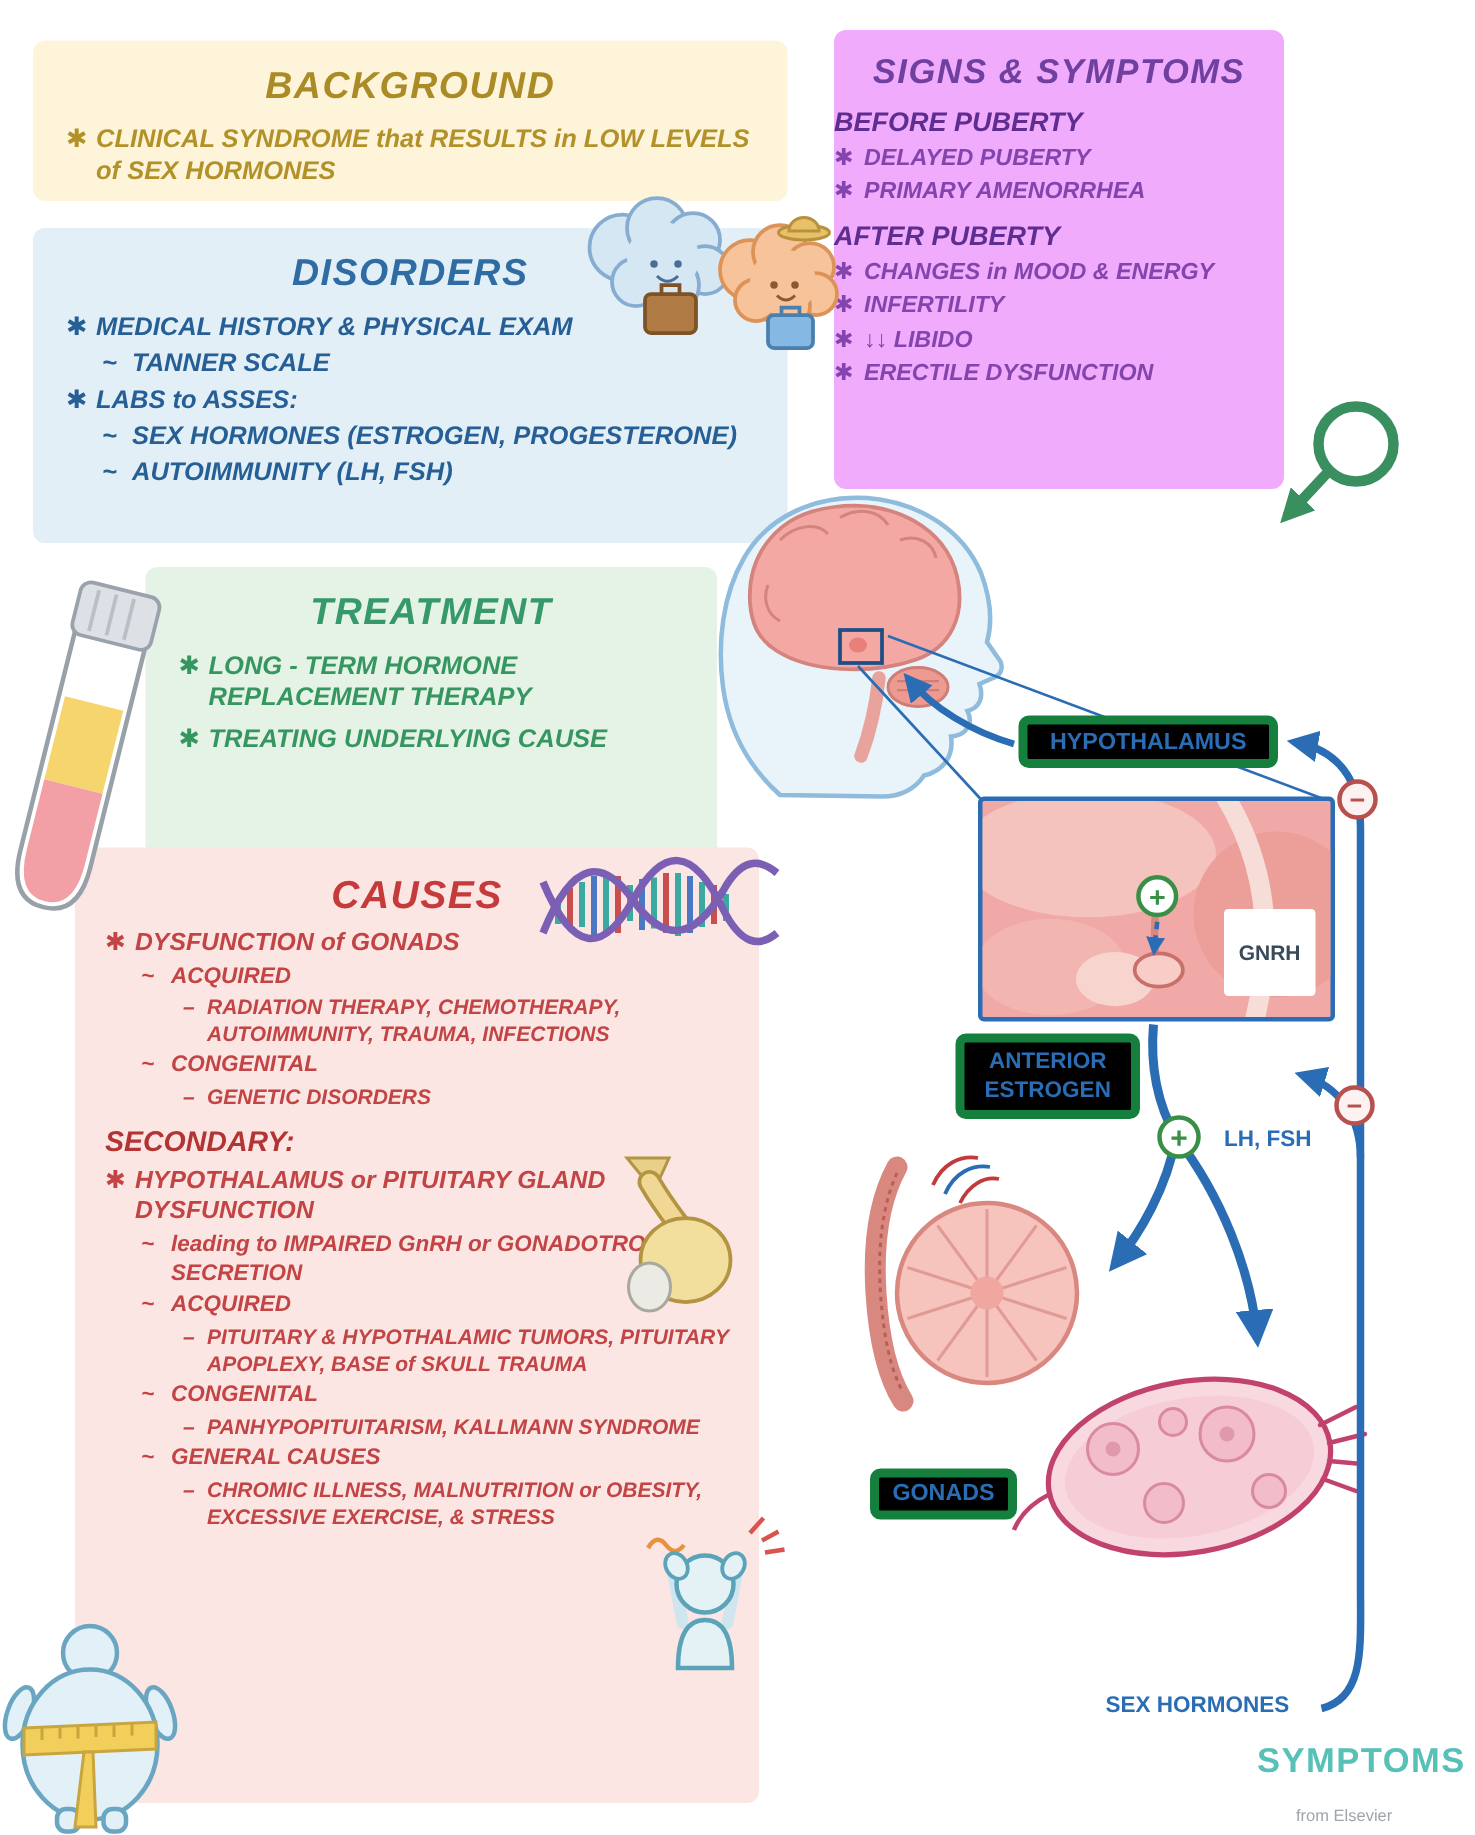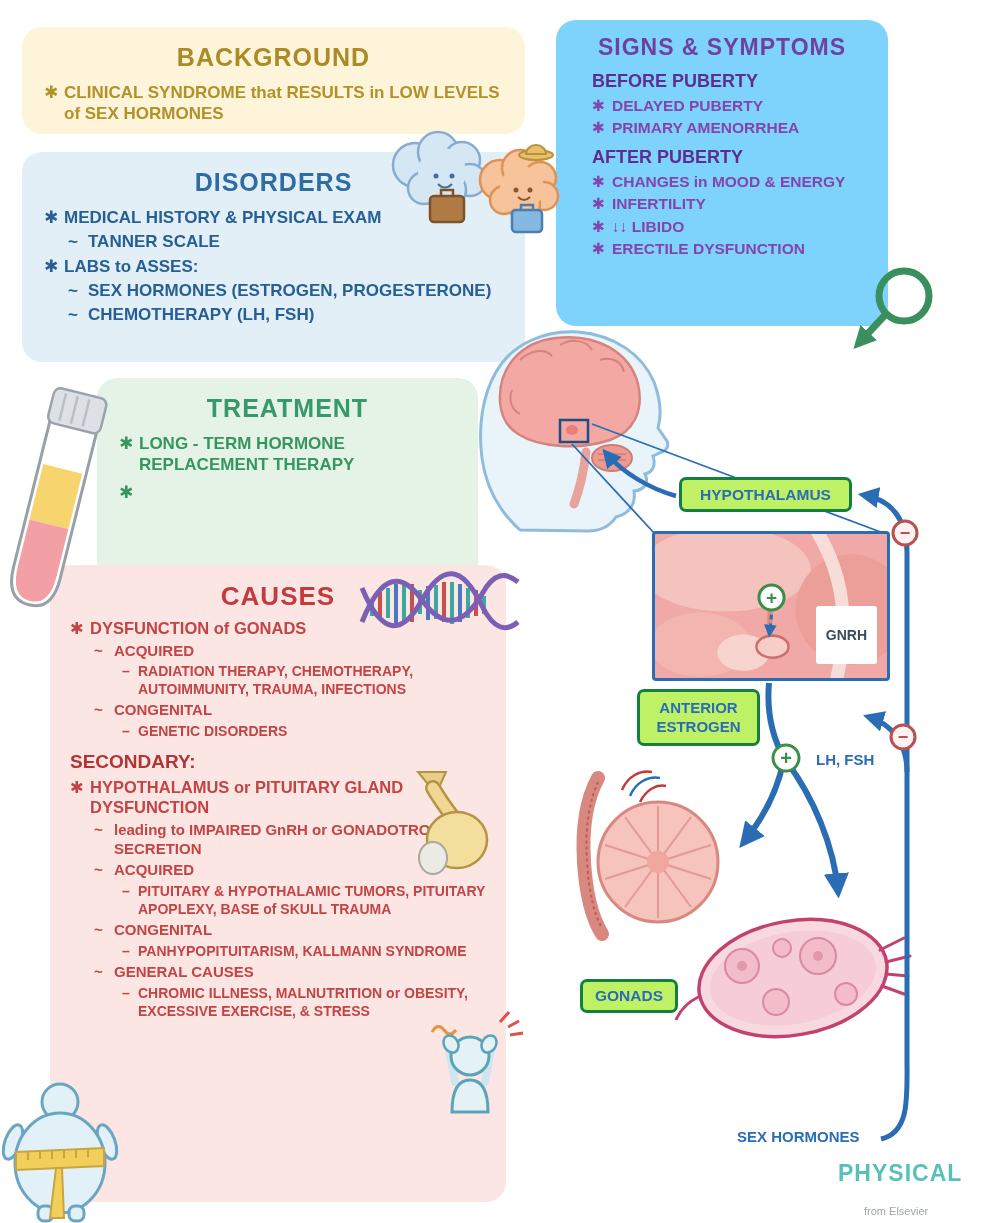--- a/index.html
+++ b/index.html
@@ -1,37 +1,37 @@
 <!DOCTYPE html>
 <html><head>
 <meta charset="utf-8">
 <style>
   html,body { margin:0; padding:0; background:#fff; }
   .stage {
     position:relative; width:983px; height:1223px; overflow:hidden;
     font-family:"Liberation Sans","DejaVu Sans",sans-serif; background:#fff;
   }
   
-  .panel { position:absolute; border-radius:20px; padding:12px 22px; box-sizing:border-box; z-index:1; }
+  .panel { position:absolute; border-radius:8px; padding:12px 22px; box-sizing:border-box; z-index:1;font-style:italic; }
   .panel-title { text-align:center; font-weight:bold; font-size:25px; letter-spacing:1px; margin:4px 0 10px; }
   .li { display:flex; font-weight:bold; line-height:1.25; margin:3px 0; }
   .li .b { flex:none; width:20px; }
   .l1 { margin-left:24px; }
   .l2 { margin-left:52px; }
   .l2 .b { width:16px; }
 
   .background { left:22px; top:27px; width:503px; height:107px; background:#fdf4d9; }
   .background .panel-title { color:#ab8b26; }
   .background .li { color:#b29129; font-size:17px; }
 
   .diagnosis { left:22px; top:152px; width:503px; height:210px; background:#e2eff6; }
   .diagnosis .panel-title { color:#2f6ca3; }
   .diagnosis .li { color:#265f95; font-size:17px; }
 
-  .signs { left:556px; top:20px; width:332px; height:306px; background:#7dd3fc; padding:10px 36px; }
+  .signs { left:556px; top:20px; width:300px; height:306px; background:#f0abfc; padding:10px 0; }
   .signs .panel-title { color:#7040a0; font-size:23px; }
   .signs .shead { color:#5e2d90; font-weight:bold; font-size:18px; margin:9px 0 4px; }
   .signs .li { color:#8345ad; font-size:15.5px; }
 
   .treatment { left:97px; top:378px; width:381px; height:221px; background:#e5f2e6; }
   .treatment .panel-title { color:#35996a; }
   .treatment .li { color:#35965f; font-size:17px; margin:6px 0; }
 
   .causes { left:50px; top:565px; width:456px; height:637px; background:#fbe6e4; padding:12px 20px; }
   .causes .panel-title { color:#c53b3c; font-size:26px; margin-bottom:6px; }
@@ -48,21 +48,21 @@
     position:absolute; left:652px; top:531px; width:238px; height:150px;
     border:3.5px solid #2a6db5; border-radius:4px; background:#f0a9a6;
     box-sizing:border-box; overflow:hidden; z-index:5;
   }
   .gnrh-tag {
     position:absolute; right:10px; bottom:14px; background:#fff; color:#3b4a5a;
     font-weight:bold; font-size:14px; padding:21px 10px; border-radius:3px; z-index:2;
   }
 
   .dlabel {
-    position:absolute; background:#bef264; border:3px solid #15803d; border-radius:7px;
+    position:absolute; background:#000000; border:6px solid #15803d; border-radius:7px;
     color:#2a6db5; font-weight:bold; display:flex; align-items:center; justify-content:center;
     text-align:center; box-sizing:border-box; z-index:6; line-height:1.25;
   }
   .lbl-hypothalamus { left:679px; top:477px; width:173px; height:35px; font-size:15.5px; }
   .lbl-anterior-pituitary { left:637px; top:689px; width:123px; height:57px; font-size:15px; }
   .lbl-gonads { left:580px; top:979px; width:98px; height:34px; font-size:15.5px; }
 
   .dtext { position:absolute; color:#2a6db5; font-weight:bold; z-index:6; }
   .lbl-lhfsh { left:816px; top:751px; font-size:15px; }
   .lbl-sexhormones { left:737px; top:1128px; font-size:15px; }
@@ -98,21 +98,21 @@
     <div class="li l0">
       <span class="b">✱</span>
       <span class="t">LABS to ASSES:</span>
     </div>
     <div class="li l1">
       <span class="b">~</span>
       <span class="t">SEX HORMONES (ESTROGEN, PROGESTERONE)</span>
     </div>
     <div class="li l1">
       <span class="b">~</span>
-      <span class="t">CHEMOTHERAPY (LH, FSH)</span>
+      <span class="t">AUTOIMMUNITY (LH, FSH)</span>
     </div>
   </section>
 
   <section class="panel signs">
     <h2 class="panel-title">SIGNS &amp; SYMPTOMS</h2>
     <div class="shead">BEFORE PUBERTY</div>
     <div class="li l0">
       <span class="b">✱</span>
       <span class="t">DELAYED PUBERTY</span>
     </div>
@@ -140,20 +140,21 @@
   </section>
 
   <section class="panel treatment">
     <h2 class="panel-title">TREATMENT</h2>
     <div class="li l0">
       <span class="b">✱</span>
       <span class="t">LONG - TERM HORMONE REPLACEMENT THERAPY</span>
     </div>
     <div class="li l0">
       <span class="b">✱</span>
+      <span class="t">TREATING UNDERLYING CAUSE</span>
     </div>
   </section>
 
   <section class="panel causes">
     <h2 class="panel-title">CAUSES</h2>
     <div class="li l0">
       <span class="b">✱</span>
       <span class="t">DYSFUNCTION of GONADS</span>
     </div>
     <div class="li l1">
@@ -388,17 +389,17 @@
     <div class="gnrh-tag">GNRH</div>
   </div>
 
   <div class="dlabel lbl-hypothalamus">HYPOTHALAMUS</div>
   <div class="dlabel lbl-anterior-pituitary">ANTERIOR ESTROGEN</div>
   <div class="dlabel lbl-gonads">GONADS</div>
   <div class="dtext lbl-lhfsh">LH, FSH</div>
   <div class="dtext lbl-sexhormones">SEX HORMONES</div>
 
   <div class="brand">
-    <div class="brand-name">PHYSICAL</div>
+    <div class="brand-name">SYMPTOMS</div>
     <div class="brand-tagline">from Elsevier</div>
   </div>
 
 </div>
 
 </body></html>

